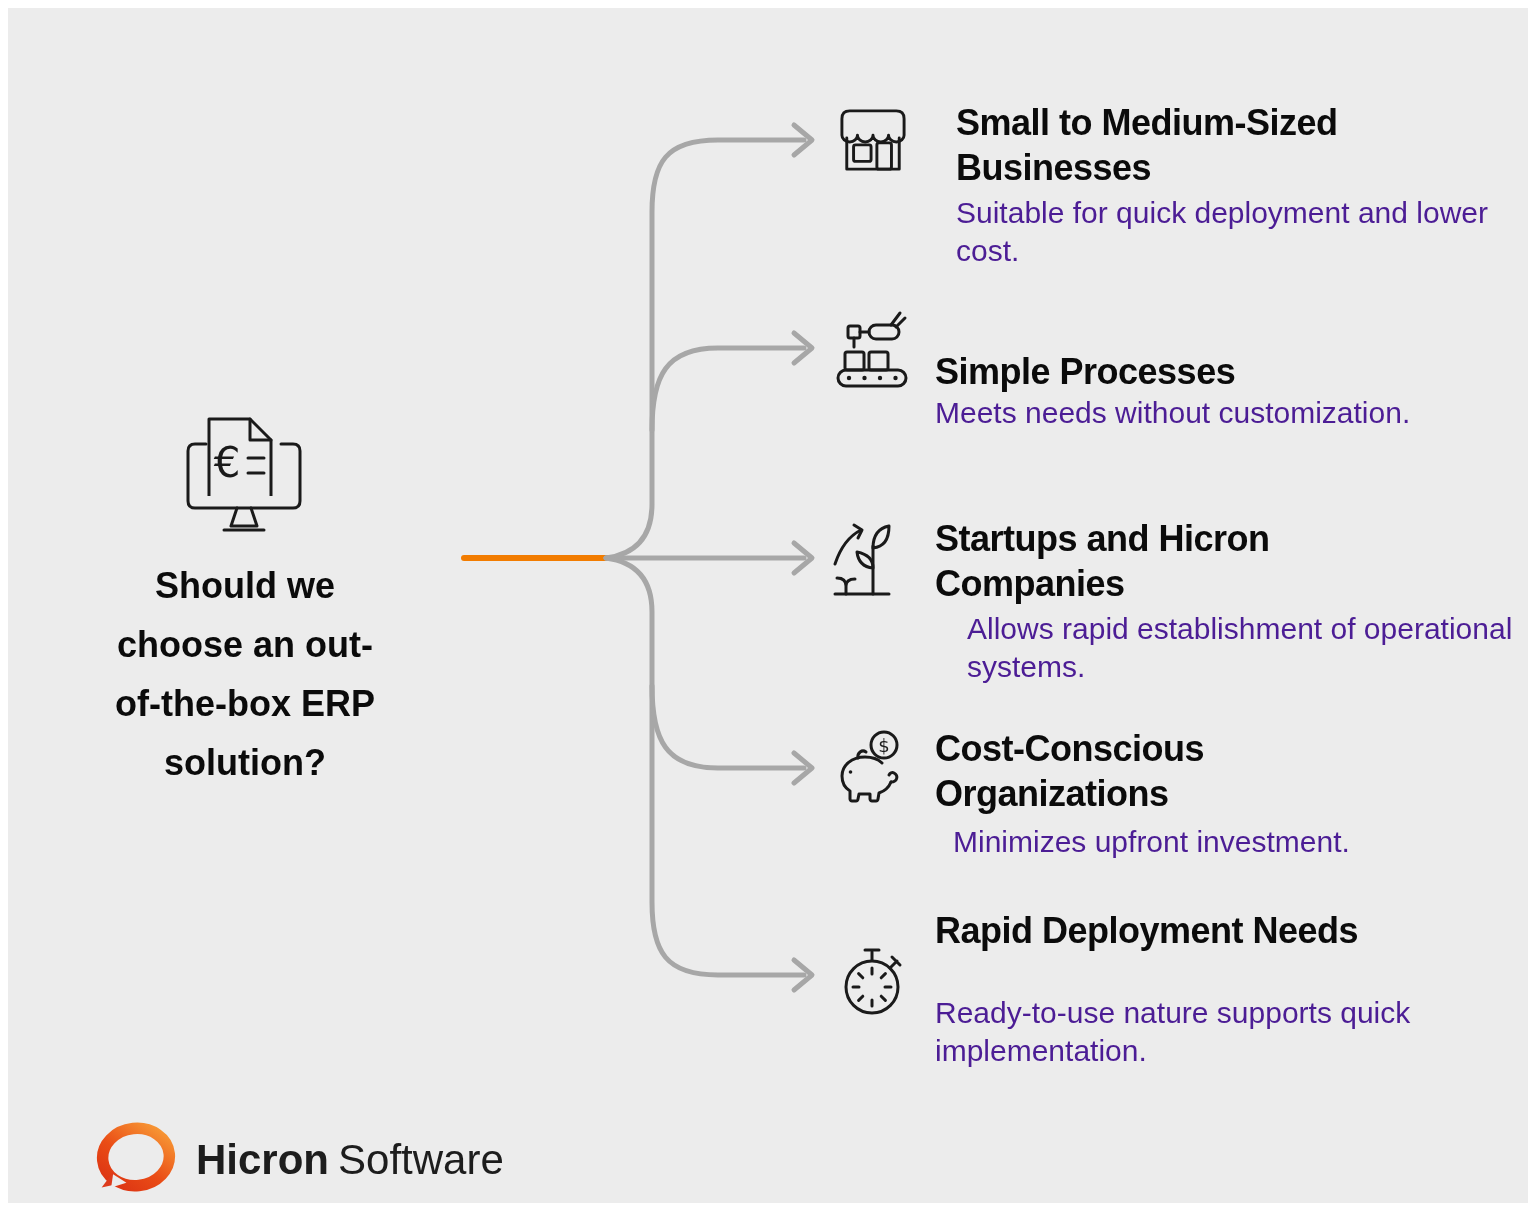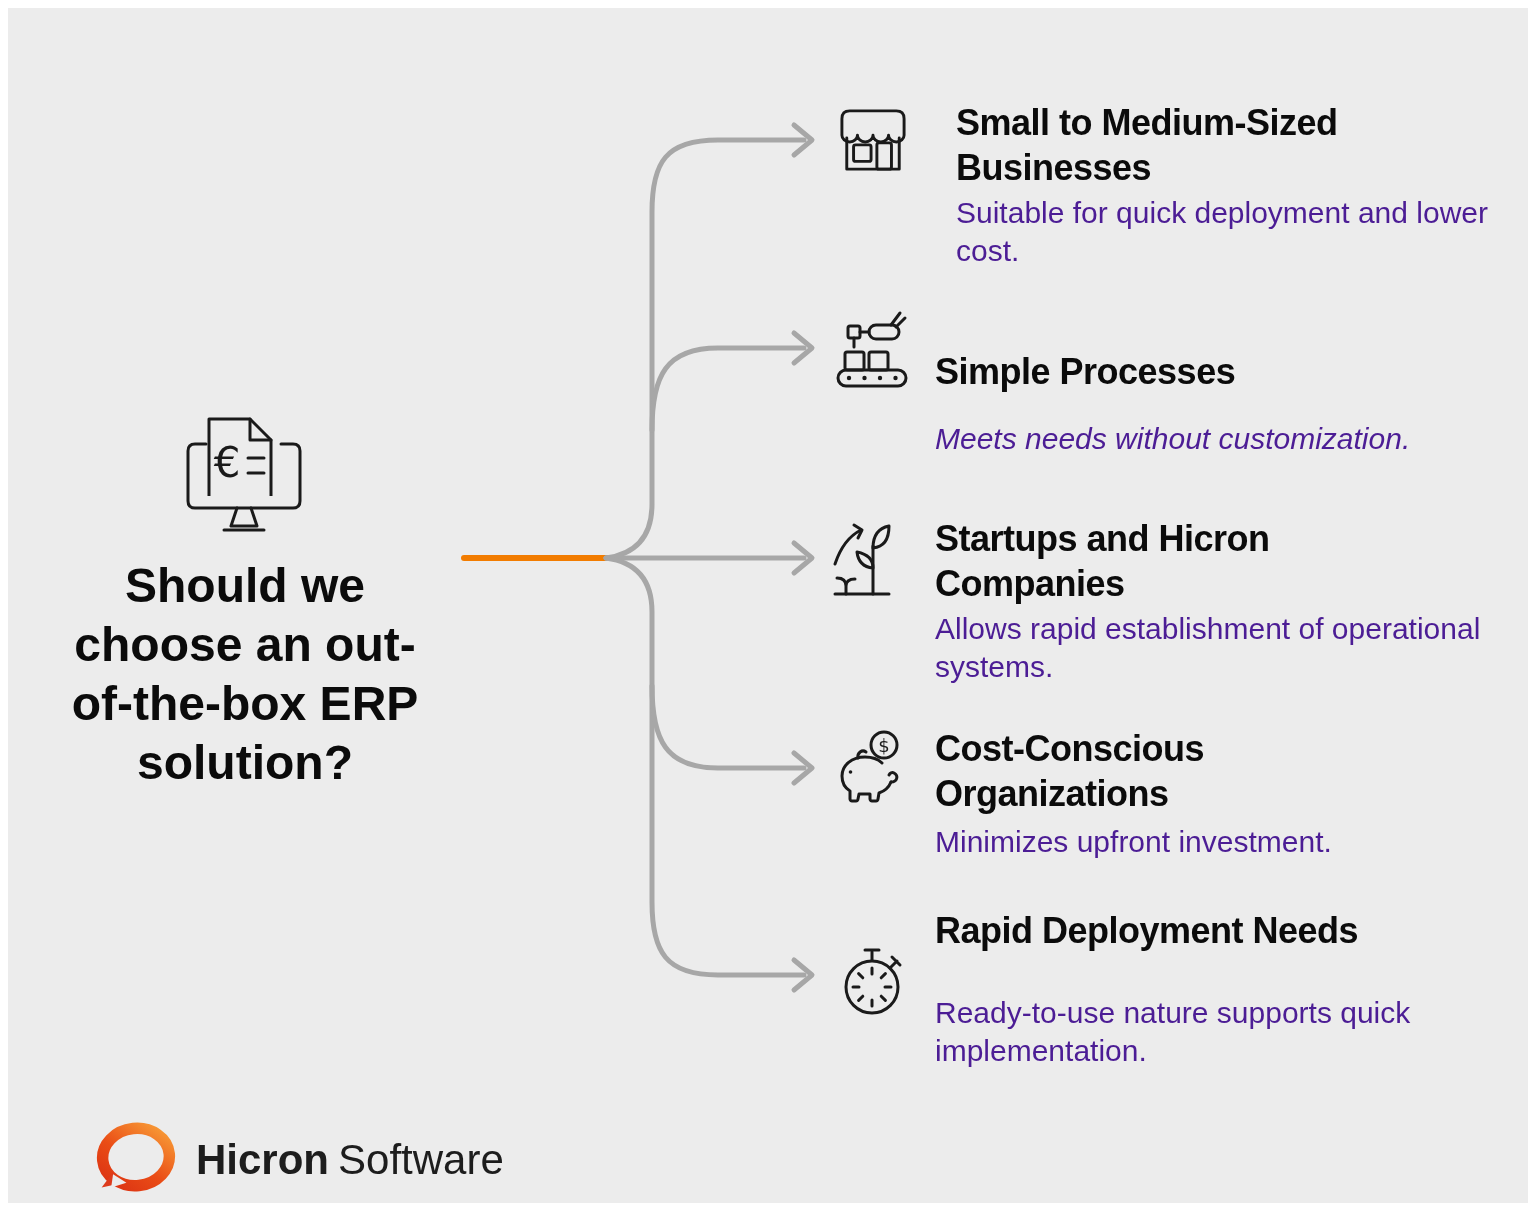--- a/index.html
+++ b/index.html
@@ -7,25 +7,25 @@
          font-family:"Liberation Sans",sans-serif;color:#0b0b0b;}
   .canvas{position:absolute;left:8px;top:8px;right:8px;bottom:8px;background:#ececec;}
   .connector-svg{position:absolute;left:0;top:0;width:1536px;height:1211px;pointer-events:none;}
   .icon-slot{position:absolute;}
   .icon-slot svg{display:block;}
   .text-slot{position:absolute;left:935px;width:585px;}
   .item-title{font-weight:bold;font-size:36px;line-height:45px;letter-spacing:-0.5px;
               white-space:pre-line;margin:0;color:#0b0b0b;}
   .item-desc{font-size:30px;line-height:38px;white-space:pre-line;margin:0;color:#4c1d95;}
   .t1{top:100px;margin-left:21px;} .t2{top:349px;} .t3{top:516px;} .t4{top:726px;} .t5{top:908px;}
-  .t1 .item-desc{margin-top:4px;} .t2 .item-desc{margin-top:26px;font-style:italic;}
-  .t3 .item-desc{margin-top:4px;} .t4 .item-desc{margin-top:7px;}
+  .t1 .item-desc{margin-top:4px;} .t2 .item-desc{}
+  .t3 .item-desc{margin-top:4px;margin-left:32px;} .t4 .item-desc{margin-top:7px;margin-left:18px;}
   .t5 .item-desc{margin-top:41px;}
   .root-title{position:absolute;left:30px;top:556px;width:430px;text-align:center;
-              font-weight:bold;font-size:48px;line-height:59px;white-space:pre-line;color:#0b0b0b;}
+              font-weight:bold;font-size:36px;line-height:59px;white-space:pre-line;color:#0b0b0b;}
   .brand{position:absolute;left:196px;top:1142px;font-size:42px;line-height:36px;color:#1d1d1d;}
   .brand .b{font-weight:bold;}
   .brand .r{font-weight:normal;margin-left:9px;}
   .ic{stroke:#1a1a1a;stroke-width:3;fill:none;stroke-linecap:round;stroke-linejoin:round;}
   .icf{fill:#1a1a1a;stroke:none;}
 </style>
 </head>
 <body>
 
 <div class="stage">

